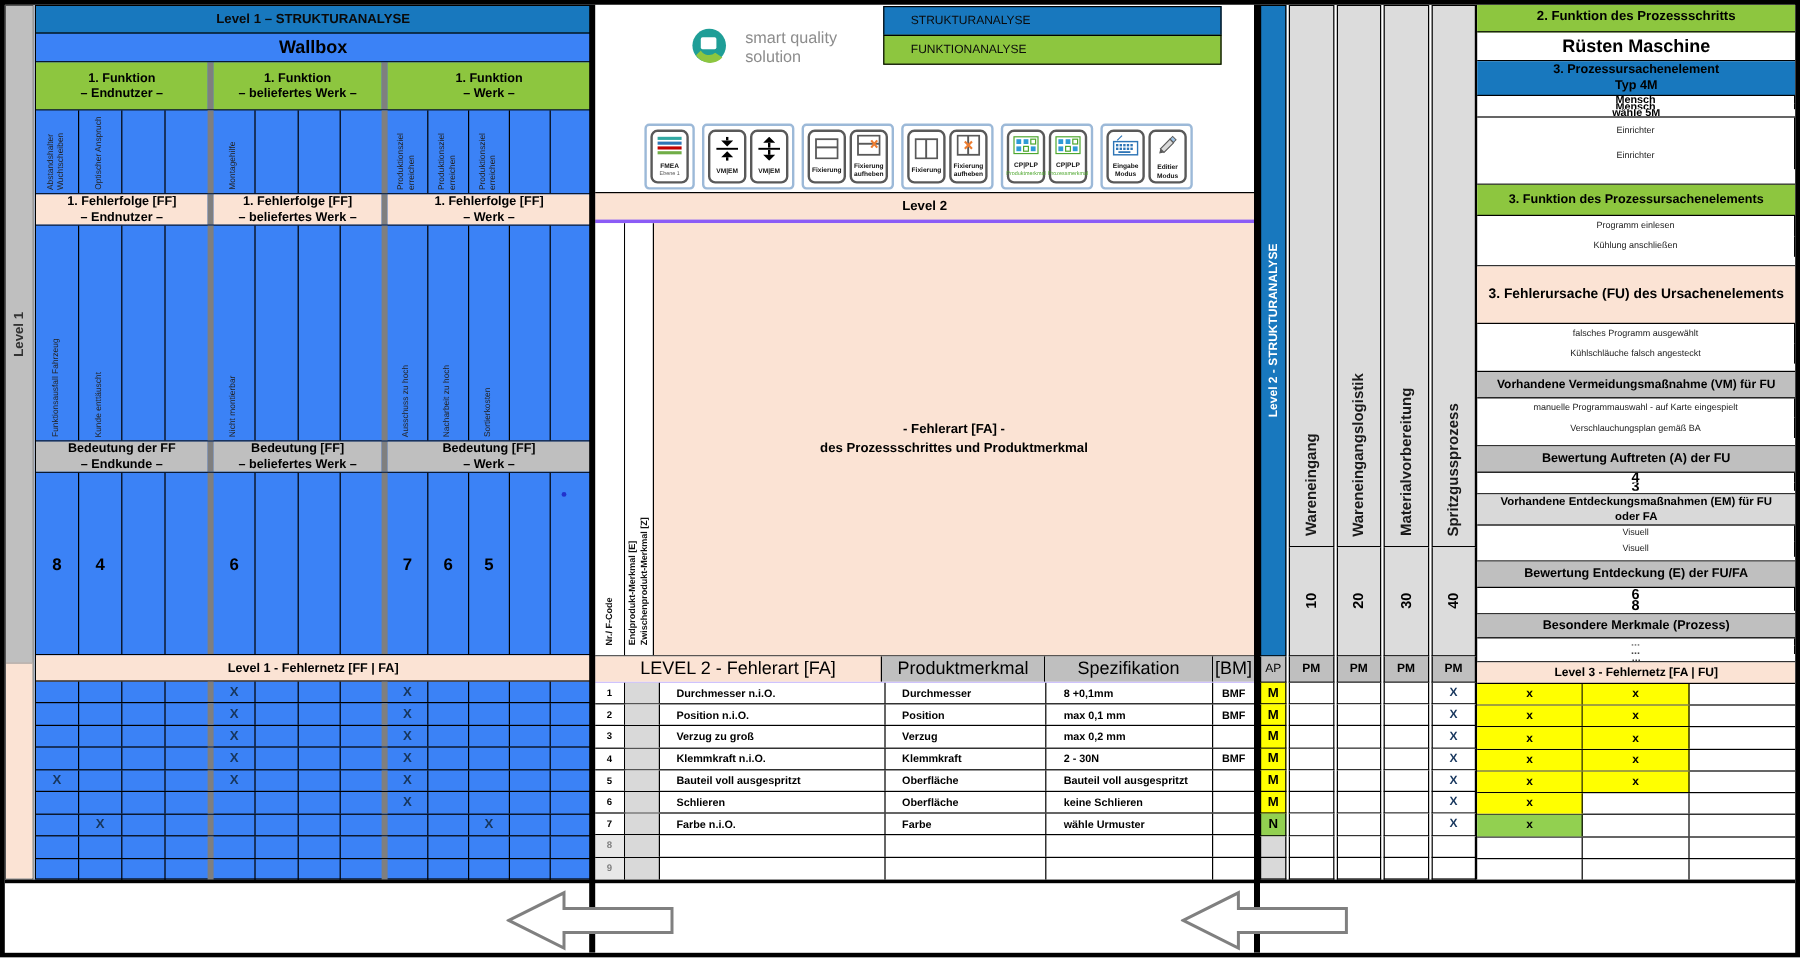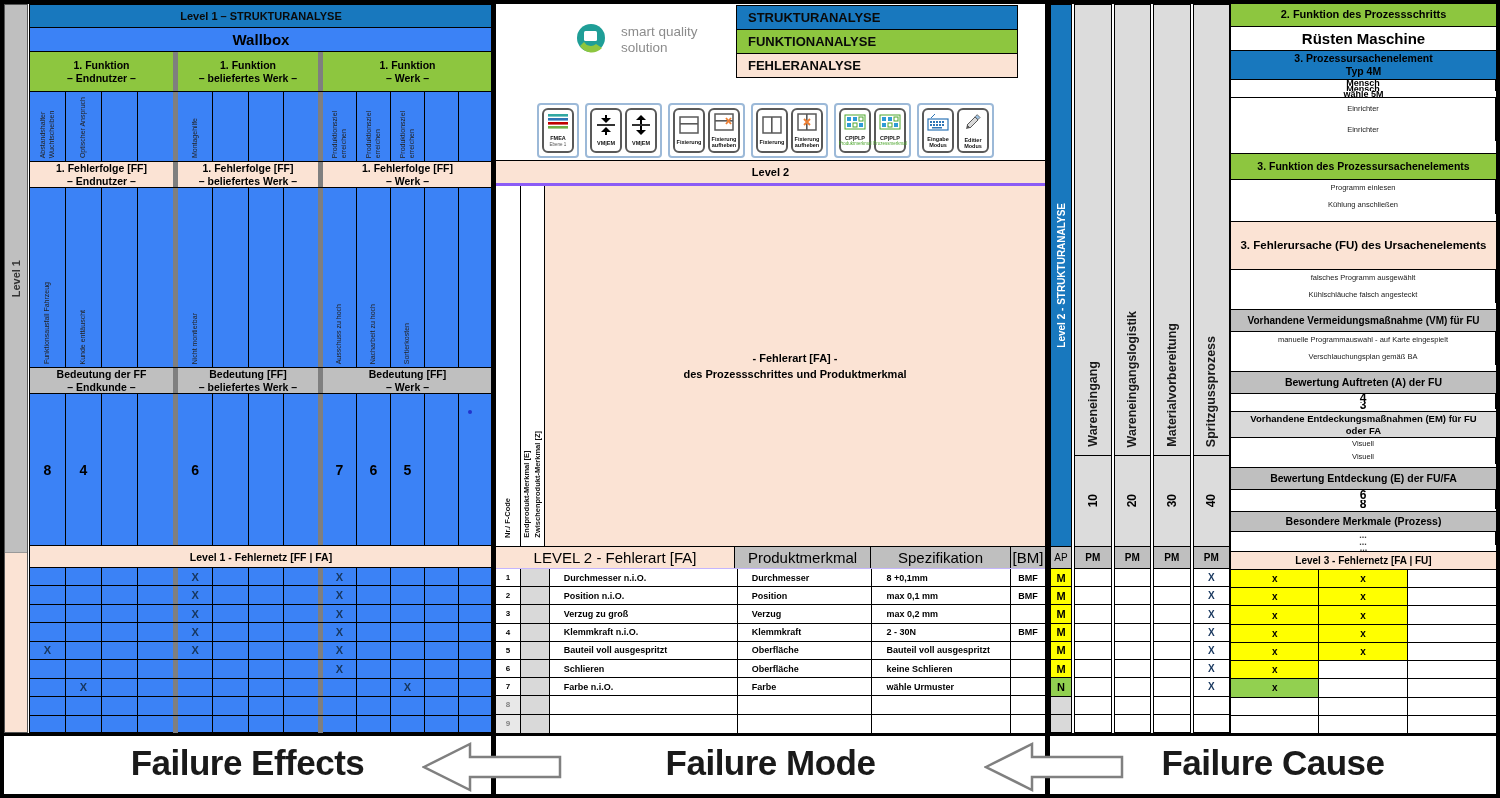--- a/index.html
+++ b/index.html
@@ -40,21 +40,21 @@
   .xcell{display:flex;align-items:center;justify-content:center;font-weight:bold;font-size:11px;color:#17365d}
   .fnz-hdr{height:22px;font-weight:bold;font-size:10.5px}
   .blue-dot{position:absolute;left:438px;top:405px;width:4px;height:4px;border-radius:50%;background:#2233cc}
 
   
   .sec-mid{left:492px;top:0;width:549px;height:729px;background:#fff}
   .mid-top{position:relative;height:156px;background:#fff}
   .logo{position:absolute;left:76px;top:16px;display:flex;align-items:center}
   .logo-text{margin-left:9px;color:#8c8c8c;font-size:13.5px;line-height:1.15}
   .legend{position:absolute;left:240px;top:1px;width:282px}
-  .legend-row{height:25px;border:1px solid #000;display:flex;align-items:center;padding-left:11px;font-weight:bold;font-size:13px;color:#0a0a0a;margin-top:-1px}
+  .legend-row{height:25px;border:1px solid #000;display:flex;align-items:center;padding-left:22px;font-weight:normal;font-size:10px;color:#0a0a0a;margin-top:-1px}
   .legend-row:first-child{margin-top:0}
   .toolbar{position:absolute;left:41px;top:99px;display:flex;gap:6px}
   .tgroup{display:flex;gap:3px;padding:3px;border:2px solid #9cb9d8;border-radius:4px;background:#fff}
   .tbtn{width:32px;height:45px;border:2px solid #595959;border-radius:6px;background:#fff;display:flex;flex-direction:column;align-items:center;justify-content:center;gap:1px;cursor:pointer;padding:1px}
   .tbtn .lbl{font-size:5.5px;font-weight:bold;text-align:center;line-height:1.15;color:#111}
   .tbtn .sub{font-size:4.5px;color:#555;text-align:center;line-height:1.1}
   .tbtn .sub.green{color:#4ea72e}
   .mid-l2hdr{height:26px;display:flex;align-items:center;justify-content:center;font-weight:bold;font-size:11px;border-top:1px solid #000;border-bottom:3px solid #8b5cf6}
   .mid-body{display:flex;height:361px;border-bottom:1px solid #000}
   .mid-rotcol{border-right:1px solid #000;display:flex;align-items:flex-end;justify-content:center;background:#fff;padding-bottom:8px}
@@ -522,21 +522,20 @@
           <rect x="12" y="11" width="13" height="10" rx="1.5" fill="#ffffff"></rect>
         </svg>
         <div class="logo-text">
           <div>smart quality</div>
           <div>solution</div>
         </div>
       </div>
       <div class="legend" id="legend">
           <div class="legend-row bg-blue">STRUKTURANALYSE</div>
           <div class="legend-row bg-green">FUNKTIONANALYSE</div>
-          <div class="legend-row bg-peach">FEHLERANALYSE</div>
         </div>
       <div class="toolbar" id="toolbar">
           <div class="tgroup">
             <div class="tbtn">
               <span><svg width="24" height="17" viewBox="0 0 24 17">
                   <rect x="2" y="1" width="20" height="2.6" fill="#31a8a2"></rect>
                   <rect x="2" y="5" width="20" height="2.6" fill="#2e75b6"></rect>
                   <rect x="2" y="9" width="20" height="2.6" fill="#c00000"></rect>
                   <rect x="2" y="13" width="20" height="2.6" fill="#70ad47"></rect>
                 </svg></span>
@@ -963,25 +962,20 @@
         </div>
         <div class="l3row">
           <div class="l3c"></div>
           <div class="l3c"></div>
           <div class="l3c"></div>
         </div>
       </div>
   </div>
 
   <div class="abs hline"></div>
-  <div class="abs bottom">
-    <div class="blabel" style="left:0;width:487px">Failure Effects</div>
-    <div class="blabel" style="left:492px;width:549px">Failure Mode</div>
-    <div class="blabel" style="left:1046px;width:446px">Failure Cause</div>
-  </div>
   <div class="abs vdiv" style="left:487px"></div>
   <div class="abs vdiv" style="left:1041px"></div>
   <svg class="arrow" width="140" height="54" viewBox="0 0 140 54" style="left:418px;top:736px">
     <polygon points="2,27 48,4 48,17 138,17 138,37 48,37 48,50" fill="#ffffff" stroke="#808080" stroke-width="2.5"></polygon>
   </svg>
   <svg class="arrow" width="140" height="54" viewBox="0 0 140 54" style="left:980px;top:736px">
     <polygon points="2,27 48,4 48,17 138,17 138,37 48,37 48,50" fill="#ffffff" stroke="#808080" stroke-width="2.5"></polygon>
   </svg>
 </div>
 

